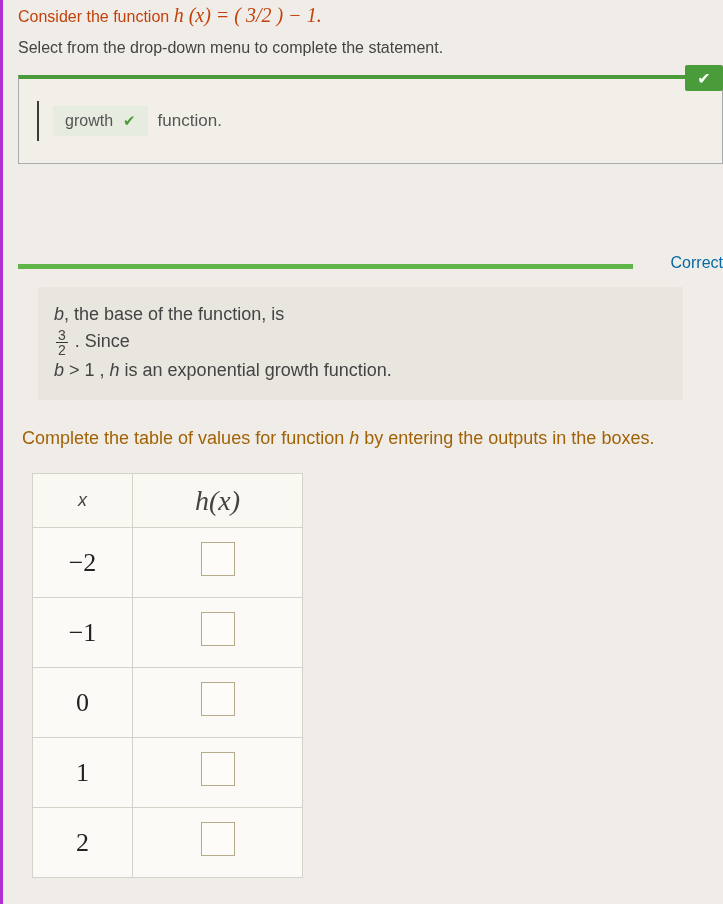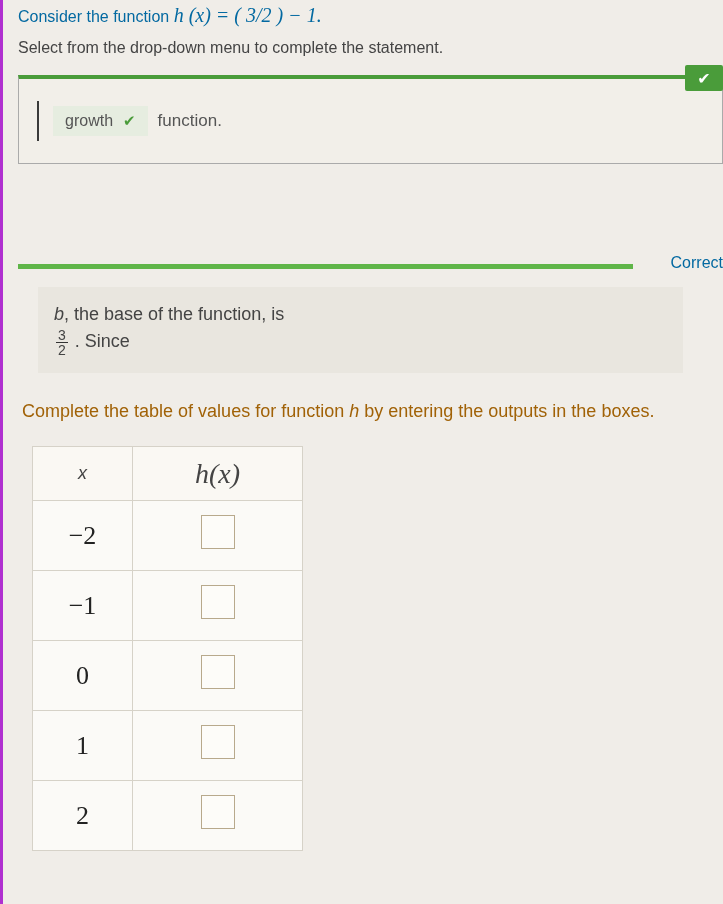--- a/index.html
+++ b/index.html
@@ -9,21 +9,21 @@
       width: 723px;
       height: 904px;
       overflow: hidden;
       position: relative;
       color: #333;
       border-left: 3px solid #b030d0;
     }
     .content { padding: 0 0 0 15px; }
     .top-text {
       font-size: 16px;
-      color: #0369a1;
+      color: #c2410c;
       padding: 4px 0 12px 0;
     }
     .top-text .math-fn { font-style: italic; font-family: 'Times New Roman', serif; font-size: 20px; }
     .instruction {
       font-size: 16px;
       color: #444;
       padding-bottom: 18px;
     }
     .answer-box {
       border: 1px solid #aaa;
@@ -183,20 +183,23 @@
     <div class="explain-box">
       <div>
         <span class="ital">b</span><span>, the base of the function, is</span>
       </div>
       <div>
         <span class="frac">
           <span class="num">3</span>
           <span class="den">2</span>
         </span><span> . Since</span>
       </div>
+      <div>
+        <span class="ital">b</span><span> &gt; 1</span><span> , </span><span class="ital">h</span><span> is an exponential growth function.</span>
+      </div>
     </div>
   </div>
 
   <div class="complete-instruction">
     <span>Complete the table of values for function </span><span class="ital">h</span><span> by entering the outputs in the boxes.</span>
   </div>
 
   <table class="val-table">
     <thead>
       <tr>

